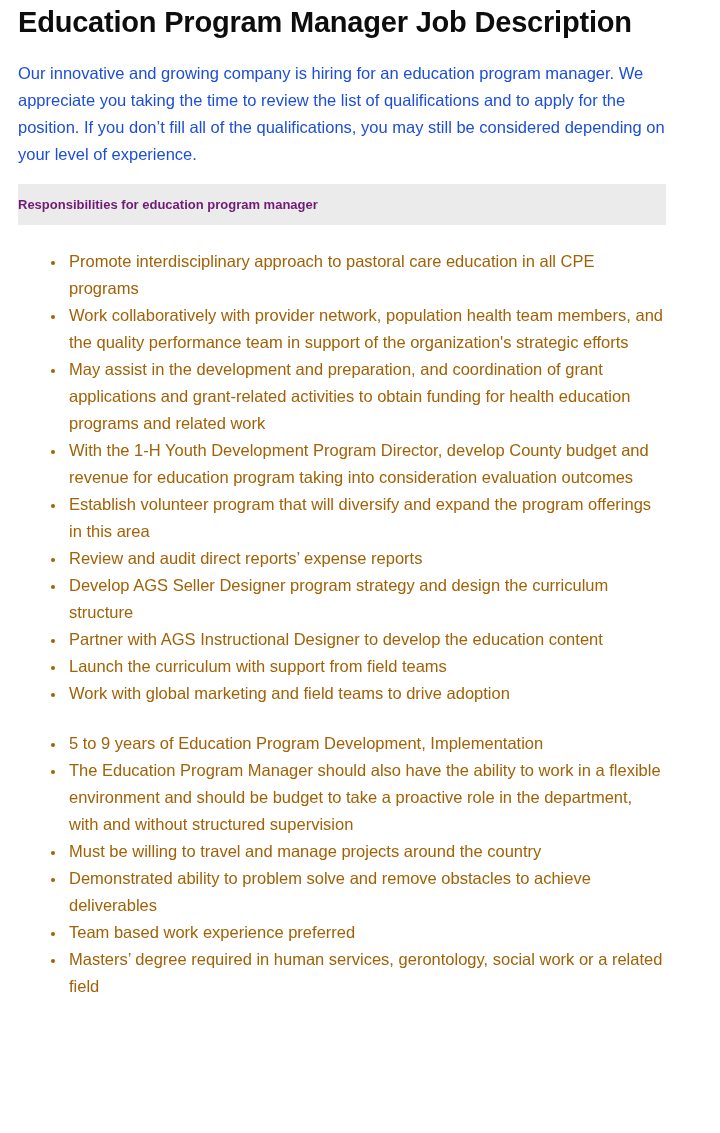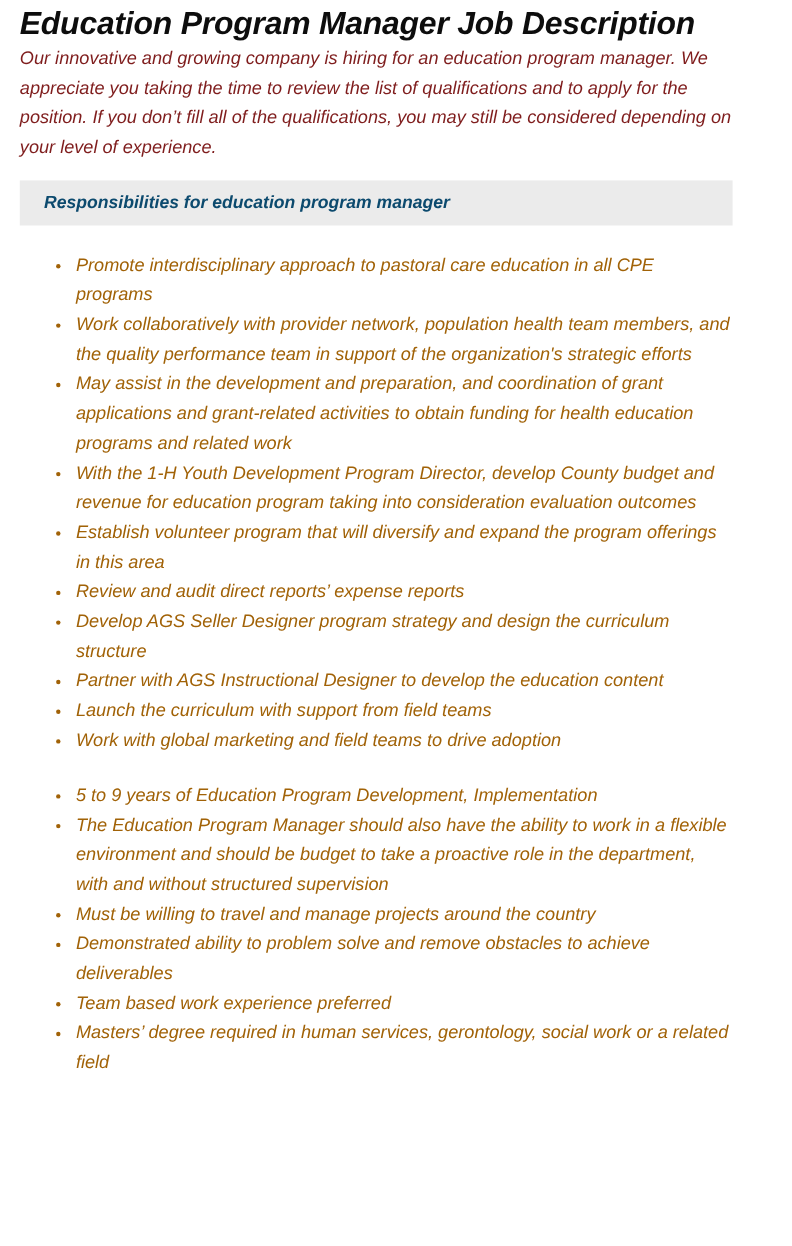--- a/index.html
+++ b/index.html
@@ -10,47 +10,45 @@
   }
   body {
     width: 720px;
     min-height: 1133px;
     font-family: "Liberation Sans", sans-serif;
     color: #1d1d1d;
   }
   .page {
     width: 684px;
     padding: 0 18px;
-    font-style: italic;
   }
   .page-title {
     margin: 0;
     padding-top: 6px;
     font-size: 29px;
     line-height: 32px;
     font-weight: bold;
     color: #0d0d0d;
     letter-spacing: -0.2px;
     white-space: nowrap;
   }
   .intro {
-    margin: 2px 0 0 0;
+    margin: 22px 0 0 0;
     font-size: 16.5px;
     line-height: 27px;
-    color: #7f1d1d;
+    color: #1d4ed8;
   }
   .section-header {
     margin-top: 16px;
     background: #ebebeb;
     height: 41px;
     line-height: 41px;
-    padding-left: 22px;
-    font-size: 16px;
+    font-size: 13px;
     font-weight: bold;
-    color: #0c4a6e;
+    color: #701a75;
   }
   ul.bullet-list {
     margin: 23px 0 0 0;
     padding: 0 0 0 48px;
     font-size: 16.5px;
     line-height: 27px;
     color: #a16207;
   }
   ul.bullet-list li {
     padding-left: 3px;

